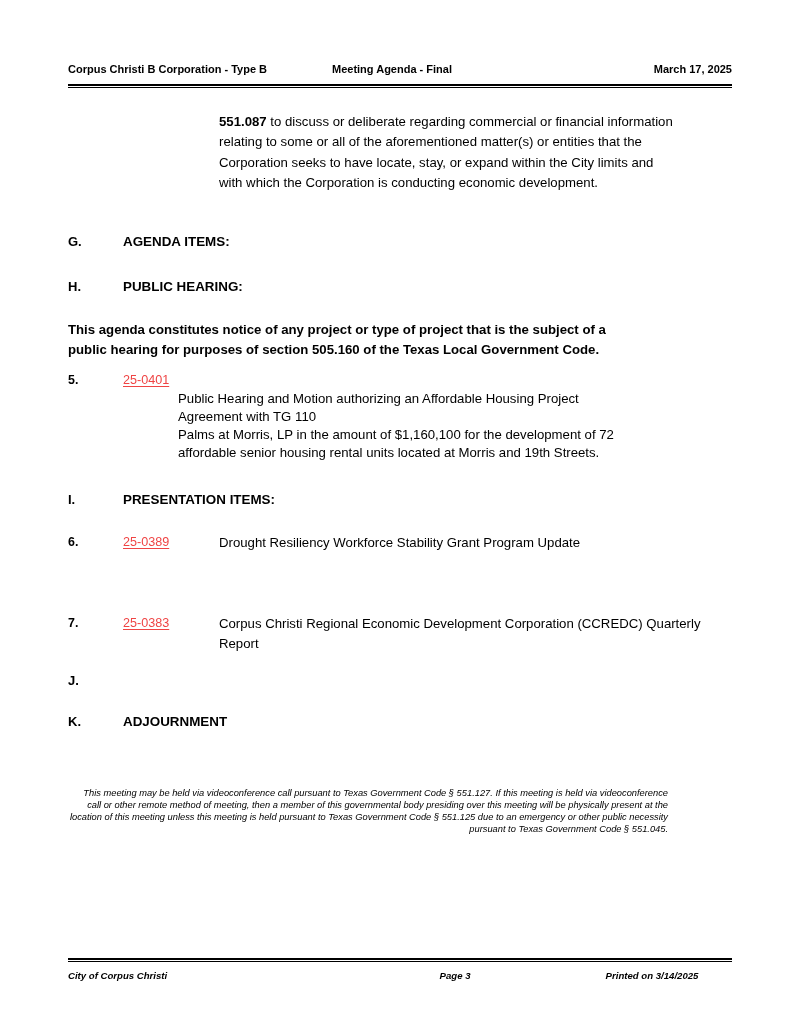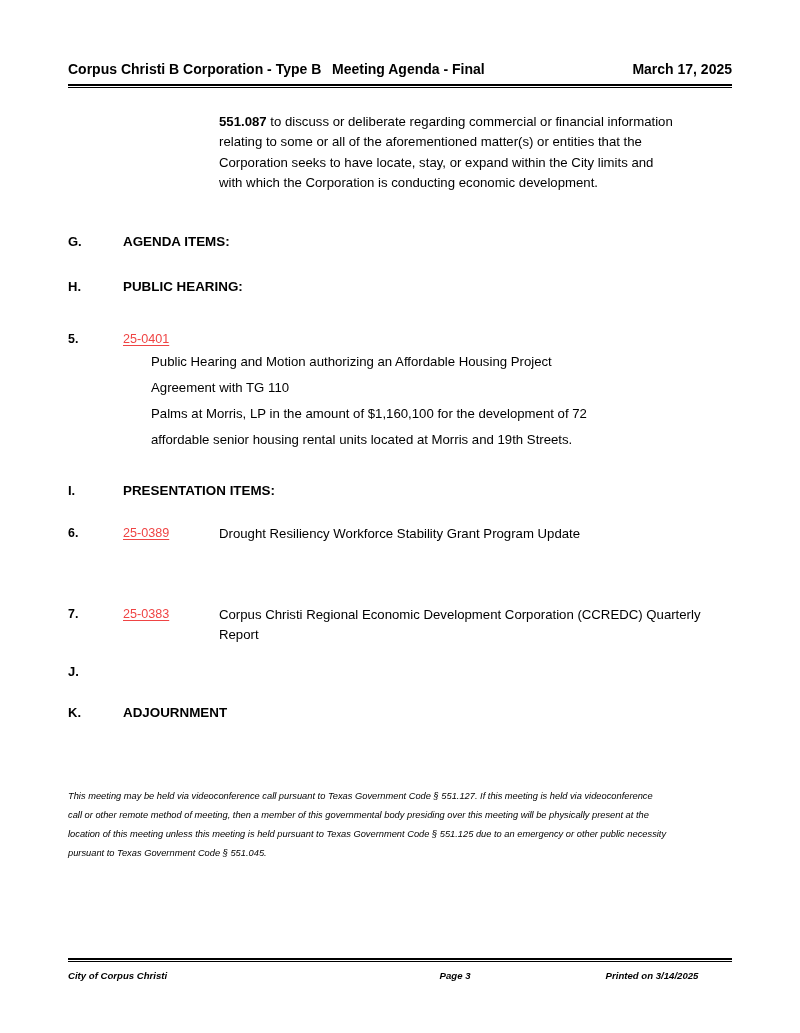--- a/index.html
+++ b/index.html
@@ -25,21 +25,21 @@
   
   .page-header {
     position: absolute;
     left: 68px;
     top: 62px;
     width: 664px;
   }
   .hdr-row {
     display: flex;
     align-items: flex-start;
-    font-size: 14px;
+    font-size: 11px;
     font-weight: bold;
     line-height: 14.5px;
   }
   .hdr-left {
     width: 262px;
     flex: 0 0 262px;
   }
   .hdr-center {
     flex: 1 1 auto;
     text-align: left;
@@ -131,45 +131,45 @@
     text-decoration: underline;
     text-underline-offset: 1.5px;
   }
   .item-title {
     flex: 1 1 auto;
     font-size: 13.2px;
     line-height: 19.5px;
     white-space: pre-line;
   }
   .item-title-indent {
-    margin-left: 83px;
+    margin-left: 110px;
     width: 458px;
     font-size: 13.2px;
-    line-height: 26px;
+    line-height: 18px;
     white-space: pre-line;
   }
 
   .note-block {
     margin-left: 151px;
     width: 480px;
     font-size: 11.3px;
     font-style: italic;
     line-height: 16.3px;
   }
 
   
   .vc-note {
     position: absolute;
     left: 68px;
     top: 787px;
     width: 600px;
     font-size: 9.3px;
     font-style: italic;
-    line-height: 19px;
-    text-align: left;
+    line-height: 12px;
+    text-align: right;
   }
 
   
   .page-footer {
     position: absolute;
     left: 68px;
     top: 958px;
     width: 664px;
   }
   .ftr-rule {
@@ -229,20 +229,21 @@
 
     <div class="sp-18"></div>
 
     <div class="section-row">
       <div class="section-letter">H.</div>
       <div class="section-title">PUBLIC HEARING:</div>
     </div>
 
     <div class="sp-26"></div>
 
+    <div class="statement">This agenda constitutes notice of any project or type of project that is the subject of a public hearing for purposes of section 505.160 of the Texas Local Government Code.</div>
 
     <div class="sp-10"></div>
 
     <div class="item-row">
       <div class="item-num">5.</div>
       <div class="item-file"><a href="#">25-0401</a></div>
     </div>
     <div class="item-title-indent">Public Hearing and Motion authorizing an Affordable Housing Project Agreement with TG 110
 Palms at Morris, LP in the amount of $1,160,100 for the development of 72 affordable senior housing rental units located at Morris and 19th Streets.</div>
 

